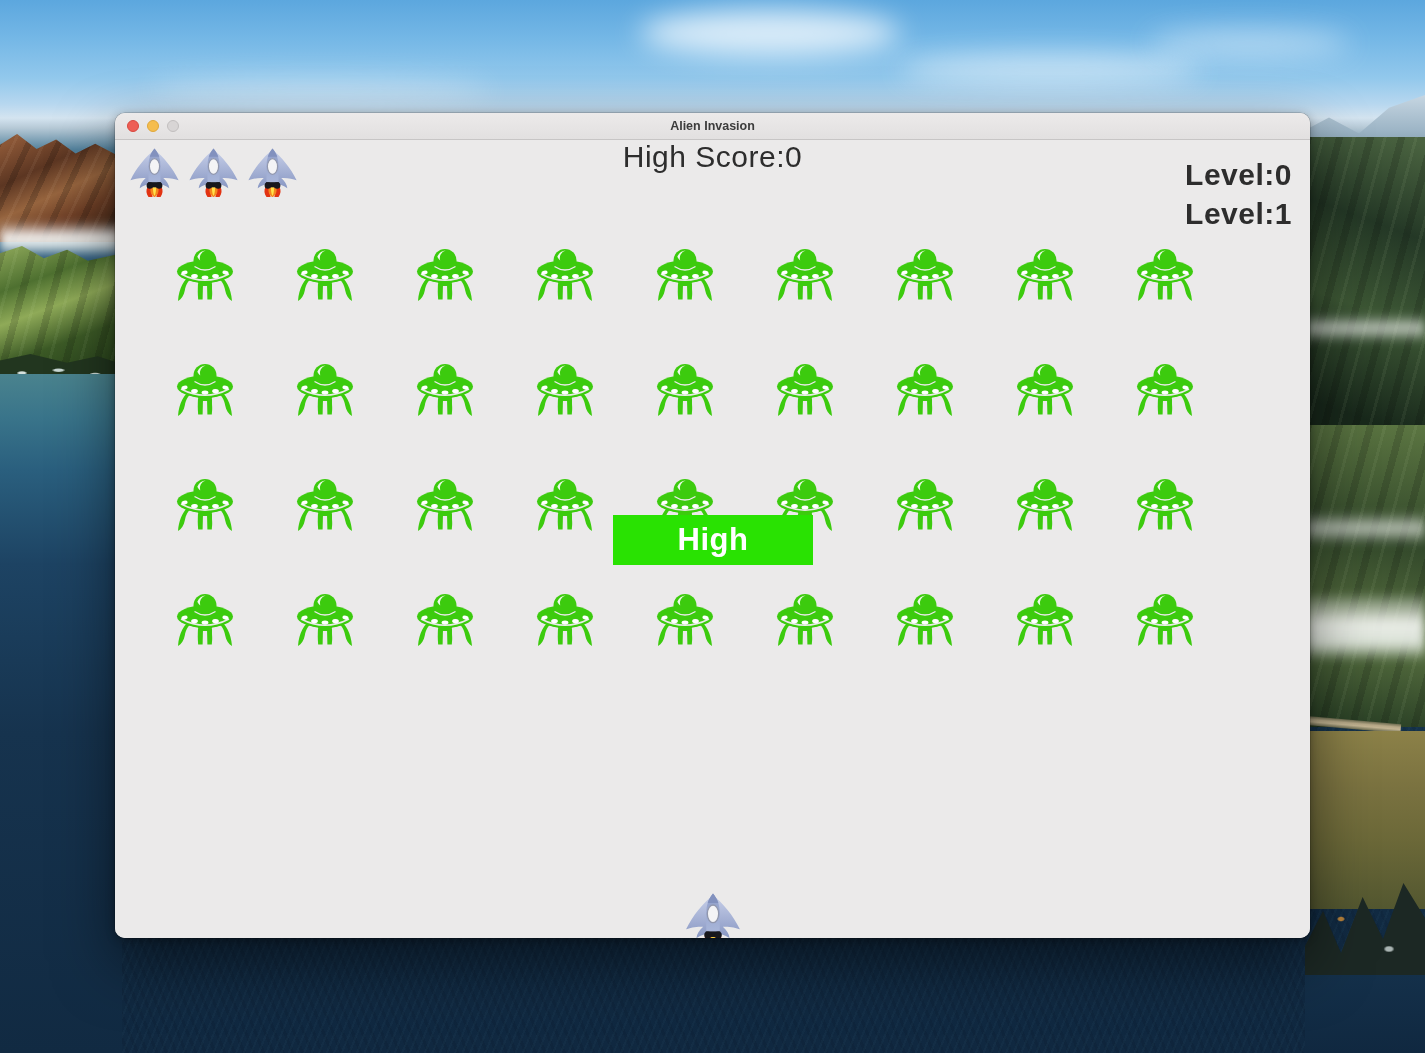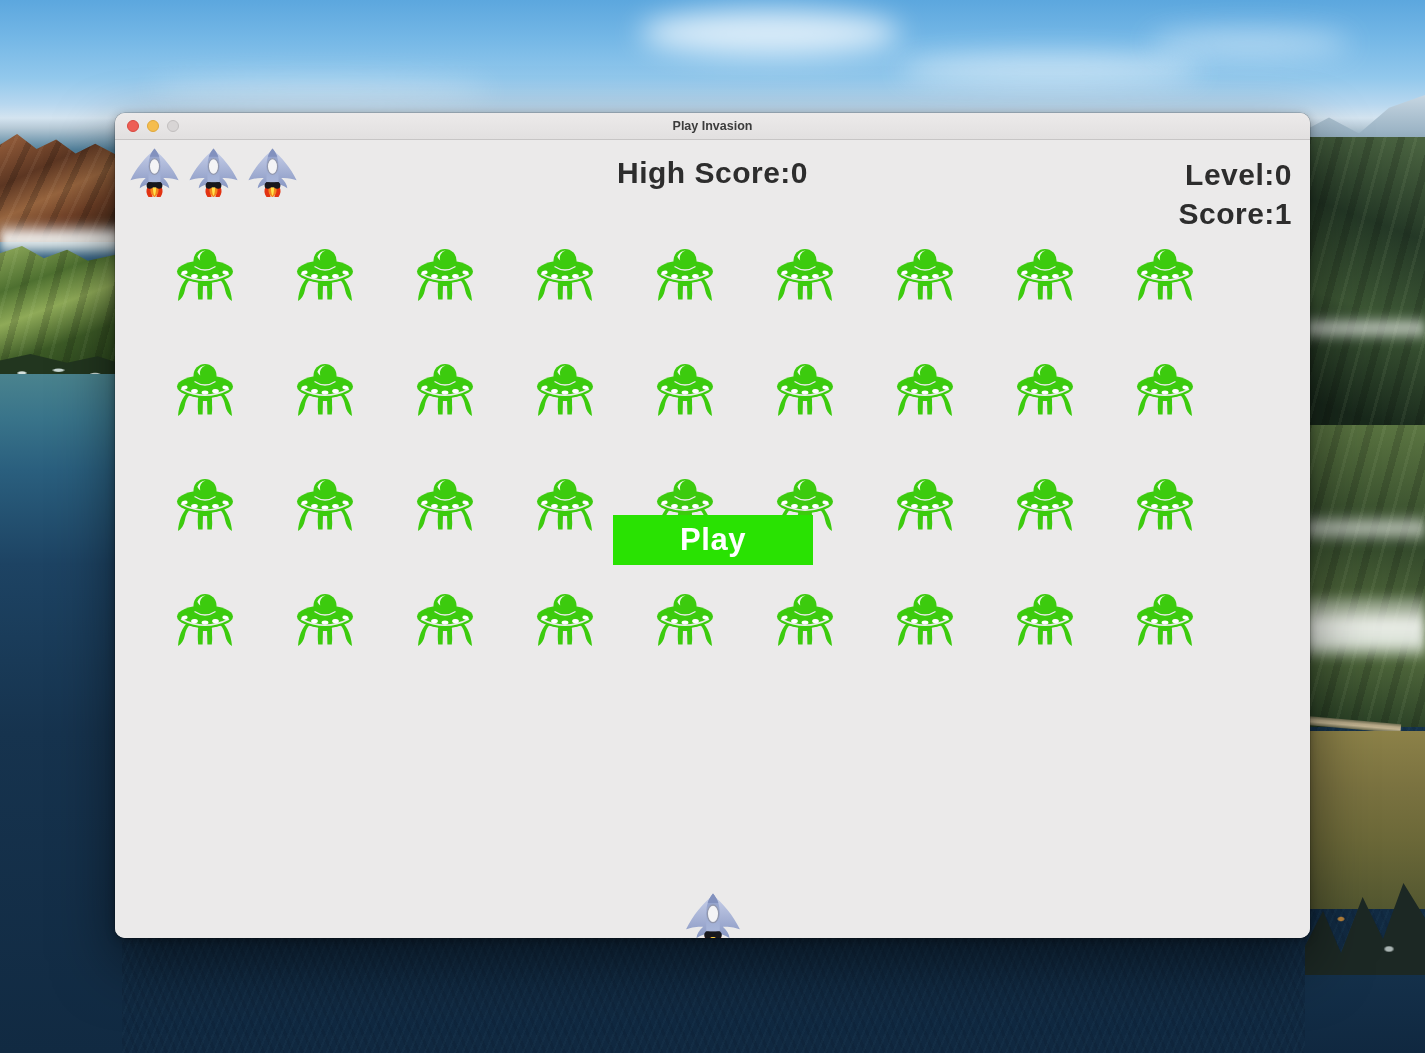--- a/index.html
+++ b/index.html
@@ -82,22 +82,22 @@
   .lights{position:absolute;left:12px;top:0;height:100%;display:flex;align-items:center;gap:8px;}
   .light{width:12px;height:12px;border-radius:50%;display:inline-block;}
   .light.red{background:var(--tl-close,#EE5E55);border:.5px solid #D8483F;}
   .light.yellow{background:var(--tl-min,#F5BD4E);border:.5px solid #DFA73A;}
   .light.gray{background:var(--tl-zoom,#D8D5D5);border:.5px solid #C2BFBF;}
   .win-title{width:100%;text-align:center;font-size:12.5px;font-weight:bold;color:#3C3C3C;}
 
   .game{position:relative;width:100%;height:798px;border-radius:0 0 10px 10px;
     background:var(--game-background,#EBEAEA);overflow:hidden;}
 
-  .high-score{position:absolute;top:16px;left:0;width:100%;text-align:center;
-    font-size:30px;font-weight:bold;color:var(--hud-text,#2D2D2D);letter-spacing:.5px;}
+  .high-score{position:absolute;top:0;left:0;width:100%;text-align:center;
+    font-size:30px;font-weight:normal;color:var(--hud-text,#2D2D2D);letter-spacing:.5px;}
   .score-stack{position:absolute;top:15px;right:18px;text-align:right;
     font-size:30px;font-weight:bold;color:var(--hud-text,#2D2D2D);line-height:39px;letter-spacing:.5px;}
 
   .lives{position:absolute;top:7px;left:12px;display:flex;gap:4px;}
   .life{width:55px;height:50px;}
 
   .fleet{position:absolute;inset:0;}
   .alien{position:absolute;width:60px;height:58px;}
 
   .play-btn{position:absolute;left:498px;top:375px;width:200px;height:50px;border:none;
@@ -195,21 +195,21 @@
     </defs>
   </svg>
 
   <div class="window">
     <div class="titlebar">
       <div class="lights">
         <span class="light red"></span>
         <span class="light yellow"></span>
         <span class="light gray"></span>
       </div>
-      <div class="win-title">Play Invasion</div>
+      <div class="win-title">Alien Invasion</div>
     </div>
 
     <div class="game">
       <div class="lives">
           <div class="life">
             <svg width="55" height="50" viewBox="0 0 56 54">
               <use href="#ship-shape"></use>
             </svg>
           </div>
           <div class="life">
@@ -219,21 +219,21 @@
           </div>
           <div class="life">
             <svg width="55" height="50" viewBox="0 0 56 54">
               <use href="#ship-shape"></use>
             </svg>
           </div>
         </div>
       <div class="high-score">High Score:0</div>
       <div class="score-stack">
         <div>Level:0</div>
-        <div>Score:1</div>
+        <div>Level:1</div>
       </div>
 
       <div class="fleet">
           <div class="alien" style="left: 60px; top: 108px;">
             <svg width="60" height="58" viewBox="0 0 60 58">
               <use href="#alien-shape"></use>
             </svg>
           </div>
           <div class="alien" style="left: 180px; top: 108px;">
             <svg width="60" height="58" viewBox="0 0 60 58">
@@ -405,21 +405,21 @@
               <use href="#alien-shape"></use>
             </svg>
           </div>
           <div class="alien" style="left: 1020px; top: 453px;">
             <svg width="60" height="58" viewBox="0 0 60 58">
               <use href="#alien-shape"></use>
             </svg>
           </div>
         </div>
 
-      <button class="play-btn">Play</button>
+      <button class="play-btn">High</button>
 
       <div class="player-ship">
         <svg width="58" height="56" viewBox="0 0 56 54">
             <use href="#ship-shape"></use>
           </svg>
       </div>
     </div>
   </div>
 </div>
 

